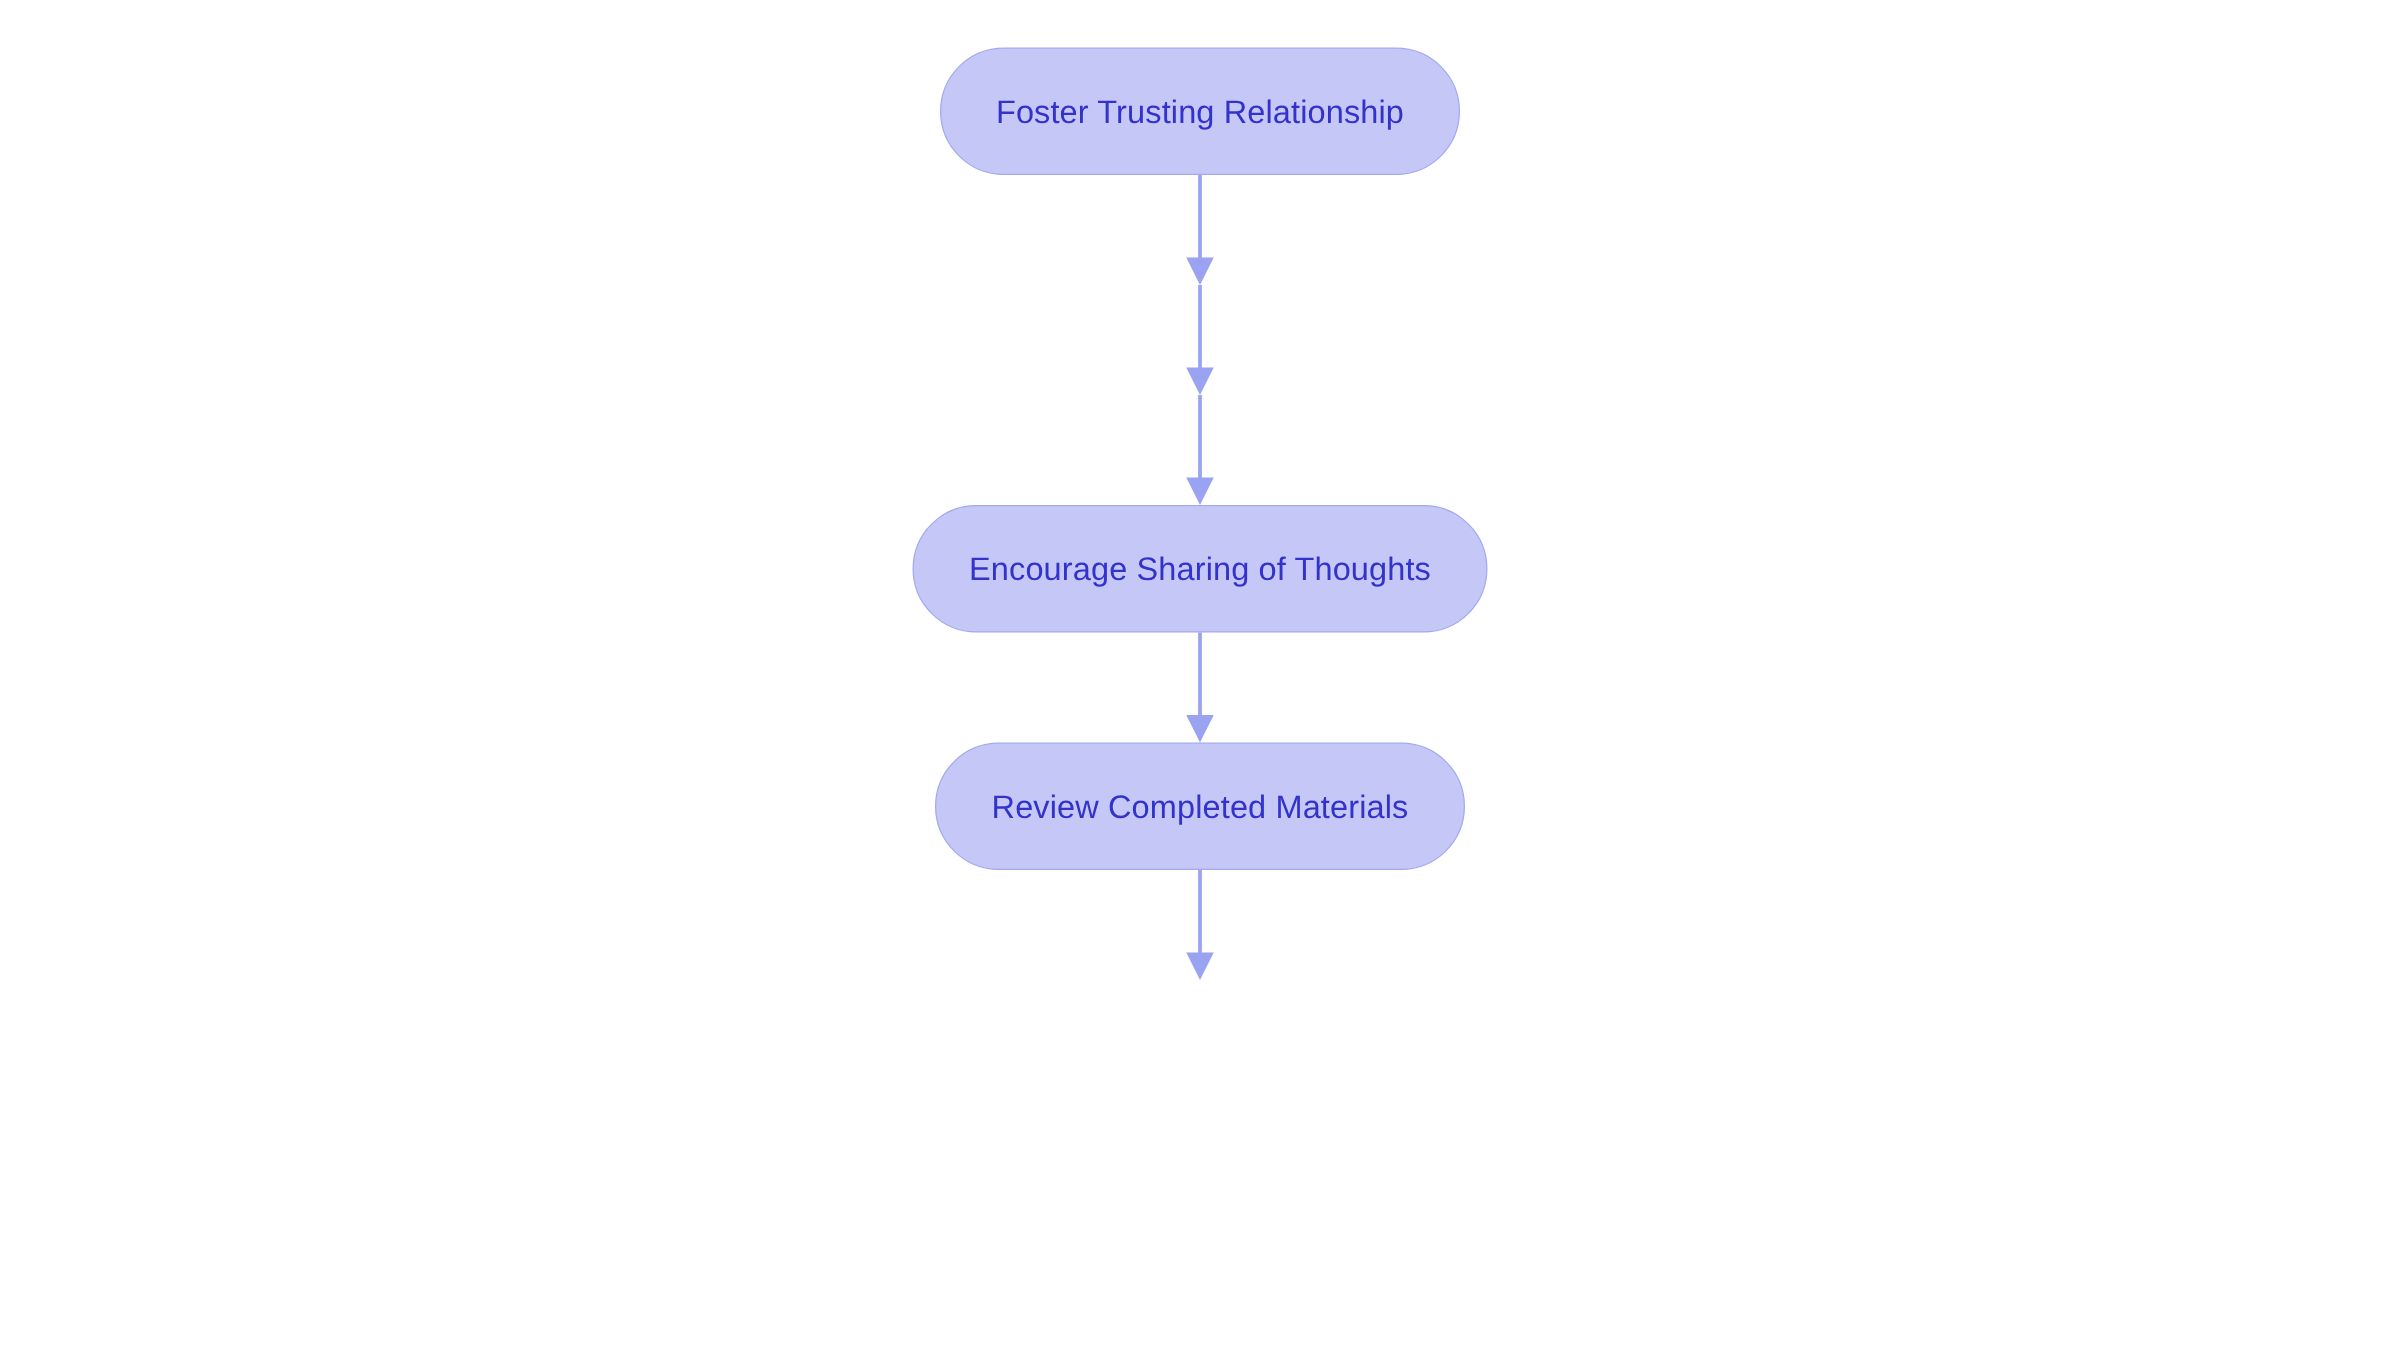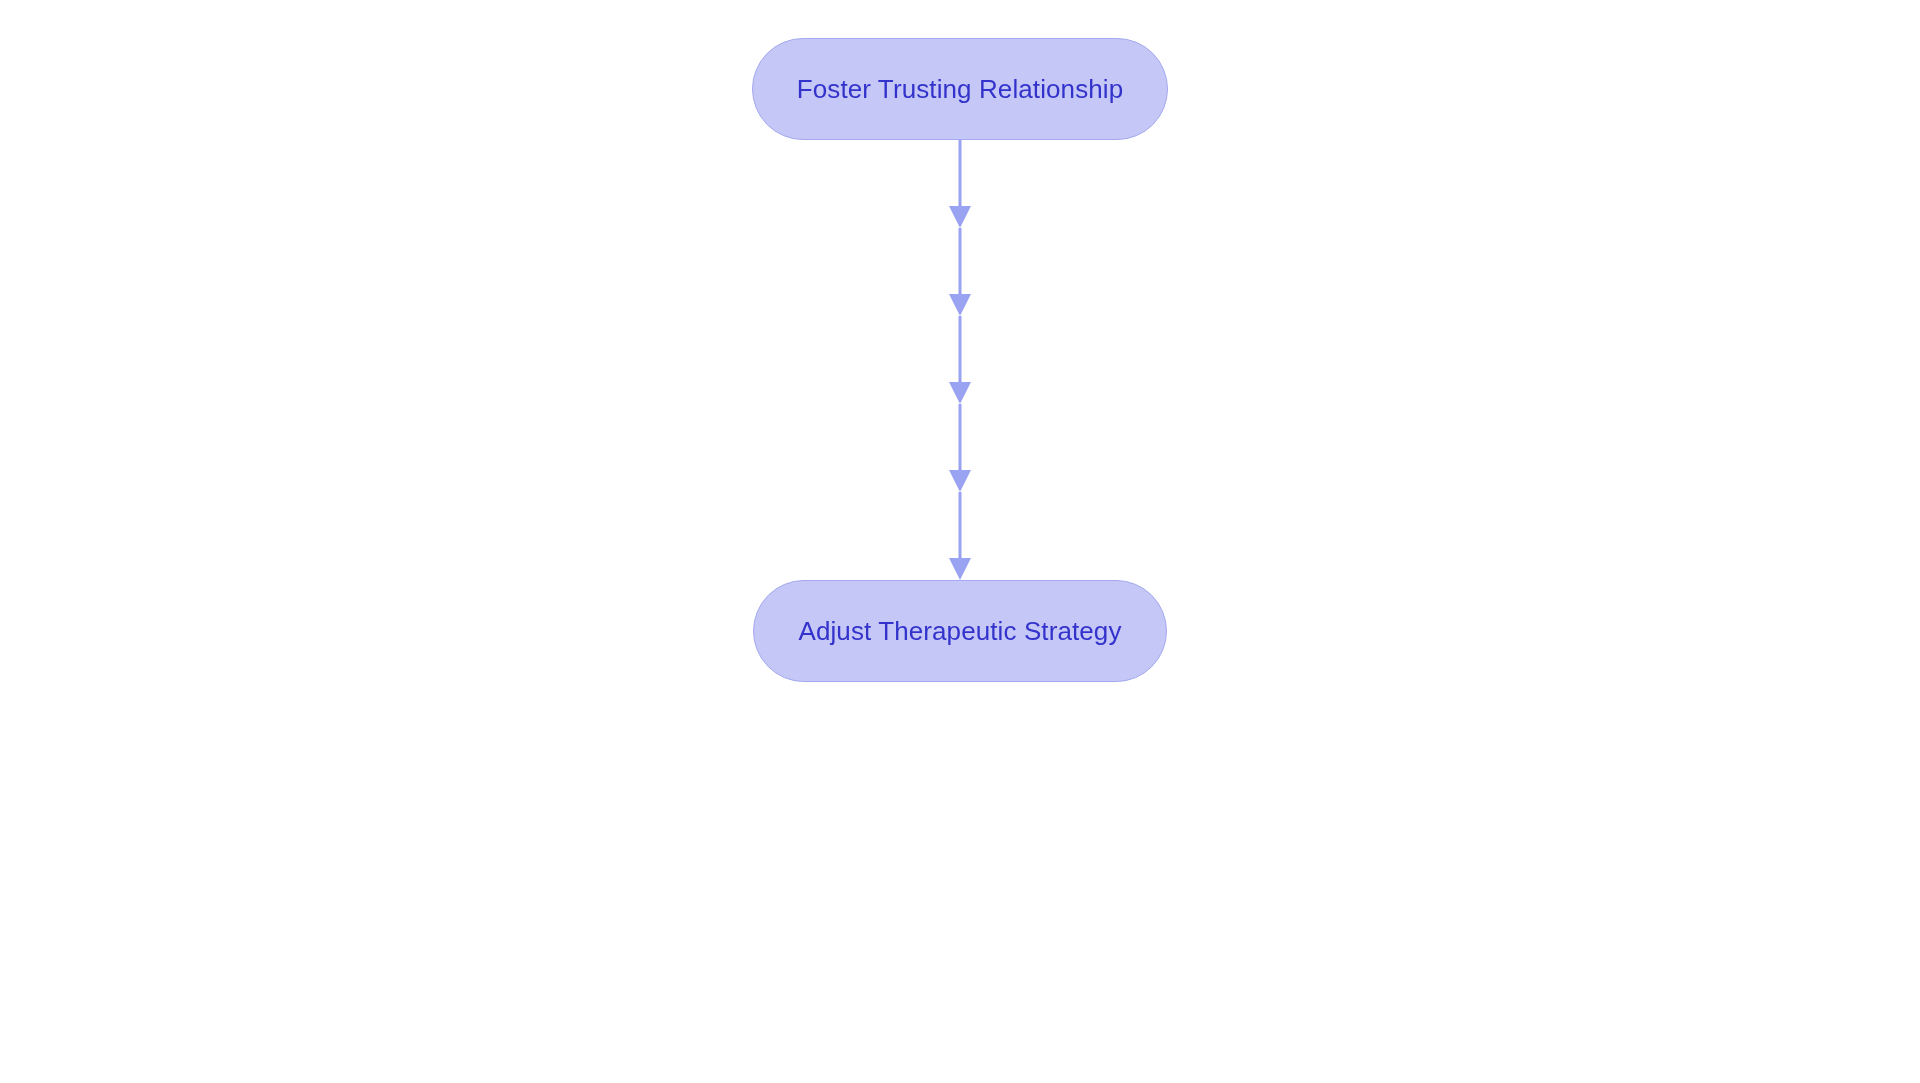--- a/index.html
+++ b/index.html
@@ -112,30 +112,33 @@
       <span class="conn-line"></span>
       <span class="conn-head"></span>
     </div>
 
 
     <div class="flow-connector">
       <span class="conn-line"></span>
       <span class="conn-head"></span>
     </div>
 
+    <div class="flow-node">
+      <span class="flow-node-label">Encourage Sharing of Thoughts</span>
+    </div>
+
+    <div class="flow-connector">
+      <span class="conn-line"></span>
+      <span class="conn-head"></span>
+    </div>
+
+    <div class="flow-node">
+      <span class="flow-node-label">Review Completed Materials</span>
+    </div>
 
     <div class="flow-connector">
       <span class="conn-line"></span>
       <span class="conn-head"></span>
     </div>
 
 
-    <div class="flow-connector">
-      <span class="conn-line"></span>
-      <span class="conn-head"></span>
-    </div>
-
-    <div class="flow-node">
-      <span class="flow-node-label">Adjust Therapeutic Strategy</span>
-    </div>
-
   </div>
 </div>
 
 </body></html>

